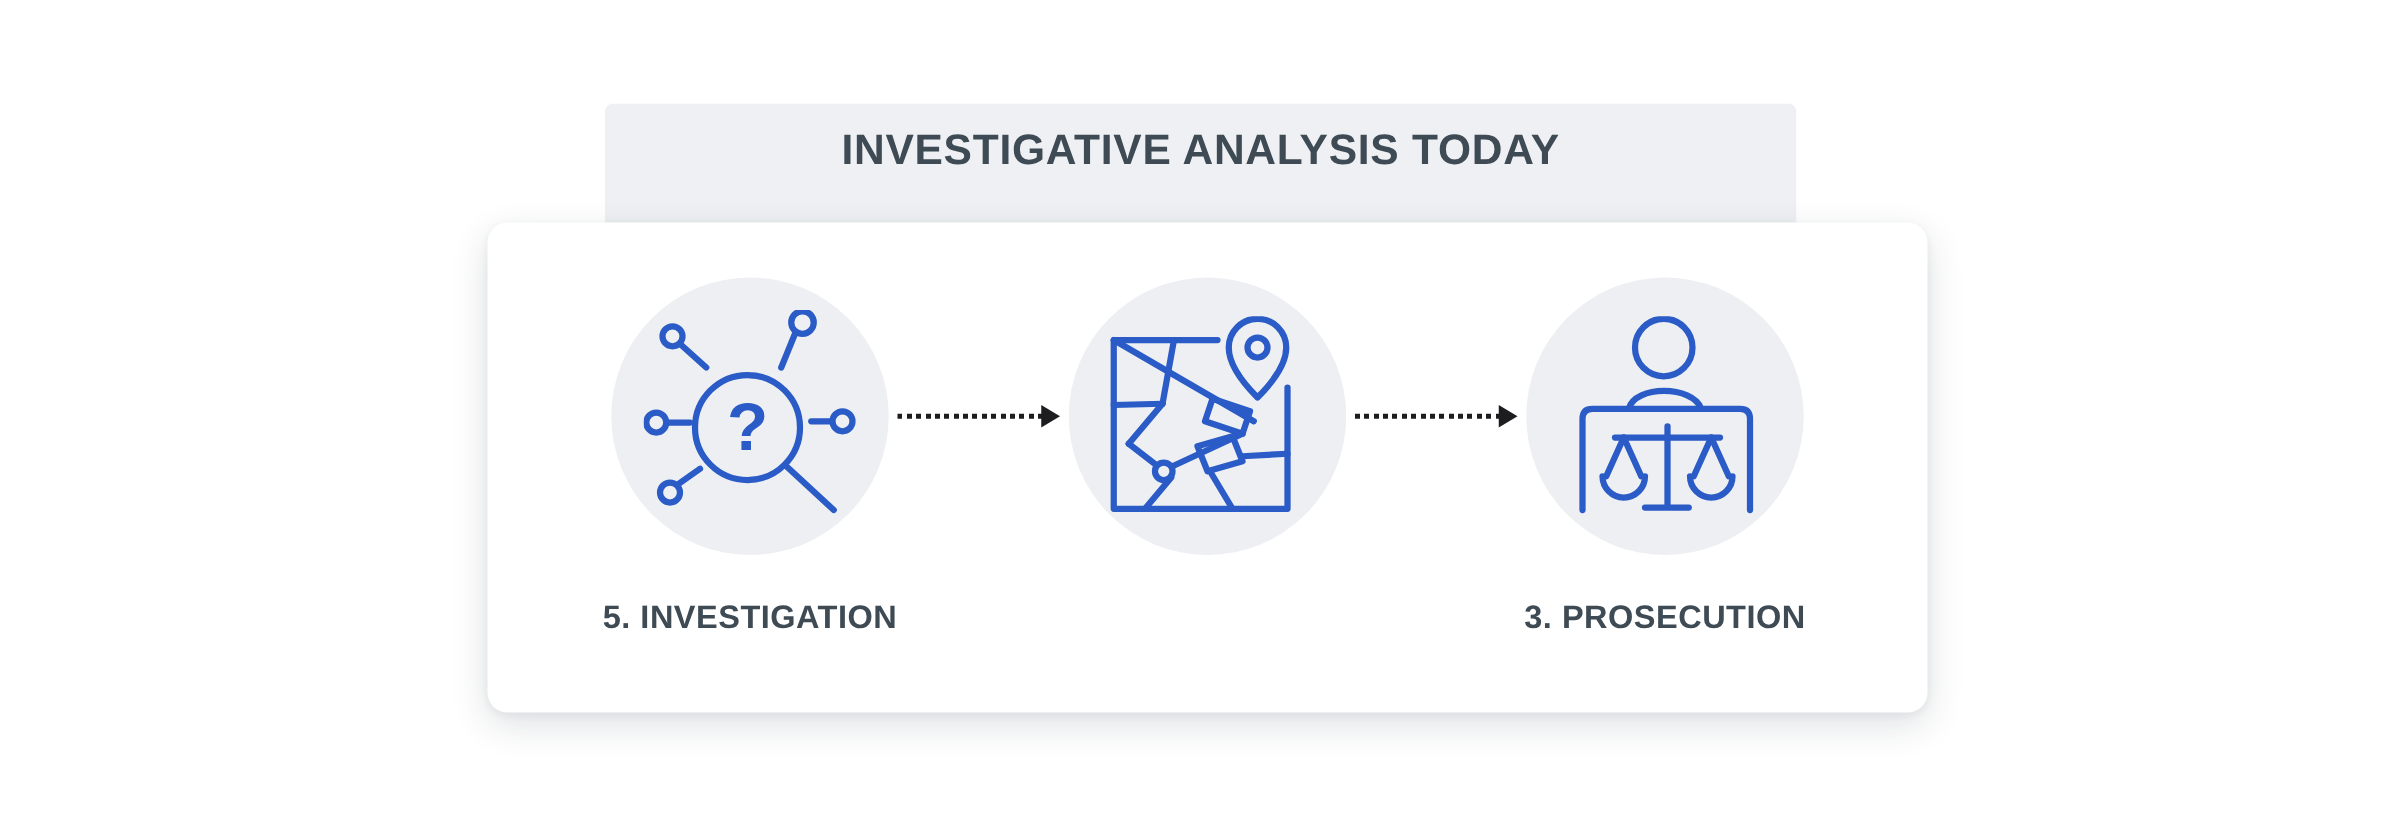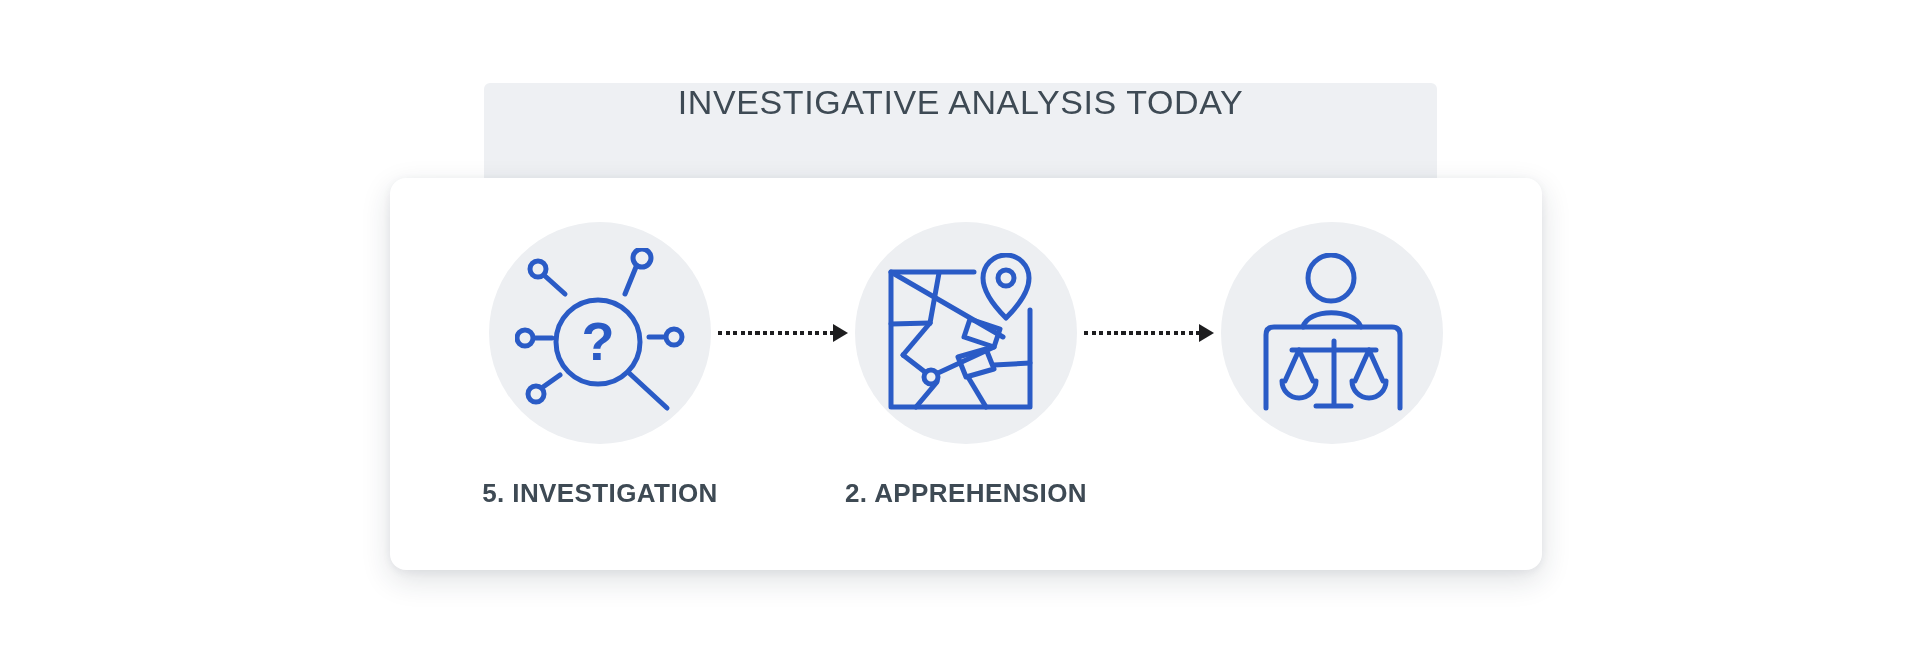--- a/index.html
+++ b/index.html
@@ -16,22 +16,23 @@
   .banner {
     position: absolute;
     left: 484px; top: 83px;
     width: 953px; height: 110px;
     background: var(--banner-bg, #eef0f3);
     border-radius: 6px;
     display: flex; justify-content: center;
     z-index: 1;
   }
   .banner-title {
+    margin-top: 18px;
     font-size: 34px;
-    font-weight: 400;
+    font-weight: 700;
     letter-spacing: 0.6px;
     color: var(--heading-color, #3e4a54);
   }
 
   
   .card {
     position: absolute;
     left: 390px; top: 178px;
     width: 1152px; height: 392px;
     background: var(--card-bg, #ffffff);
@@ -150,21 +151,20 @@
               <path d="M84,66 L114,76 L108,94 L78,84 Z"></path>
               <path d="M72,104 L100,96 L108,116 L80,124 Z"></path>
 
               <circle cx="45" cy="124" r="7"></circle>
 
               <path d="M120,65 Q97,42 97,25 A23,23 0 1 1 143,25 Q143,42 120,65 Z"></path>
               <circle cx="120" cy="25" r="8"></circle>
             </svg>
           </span>
         </div>
-        <div class="step-label">2. APPREHENSION</div>
       </div>
 
       <div class="connector">
         <div class="connector-line"></div>
         <div class="connector-head"></div>
       </div>
 
       <div class="step">
         <div class="step-circle">
           <span>
@@ -182,17 +182,18 @@
               <line x1="47" y1="97" x2="33" y2="128"></line>
               <line x1="47" y1="97" x2="61" y2="128"></line>
               <path d="M30,128 A17,17 0 0 0 64,128"></path>
 
               <line x1="117" y1="97" x2="103" y2="128"></line>
               <line x1="117" y1="97" x2="131" y2="128"></line>
               <path d="M100,128 A17,17 0 0 0 134,128"></path>
             </svg>
           </span>
         </div>
+        <div class="step-label">3. PROSECUTION</div>
       </div>
 
     </div>
   </div>
 </div>
 
 </body></html>

